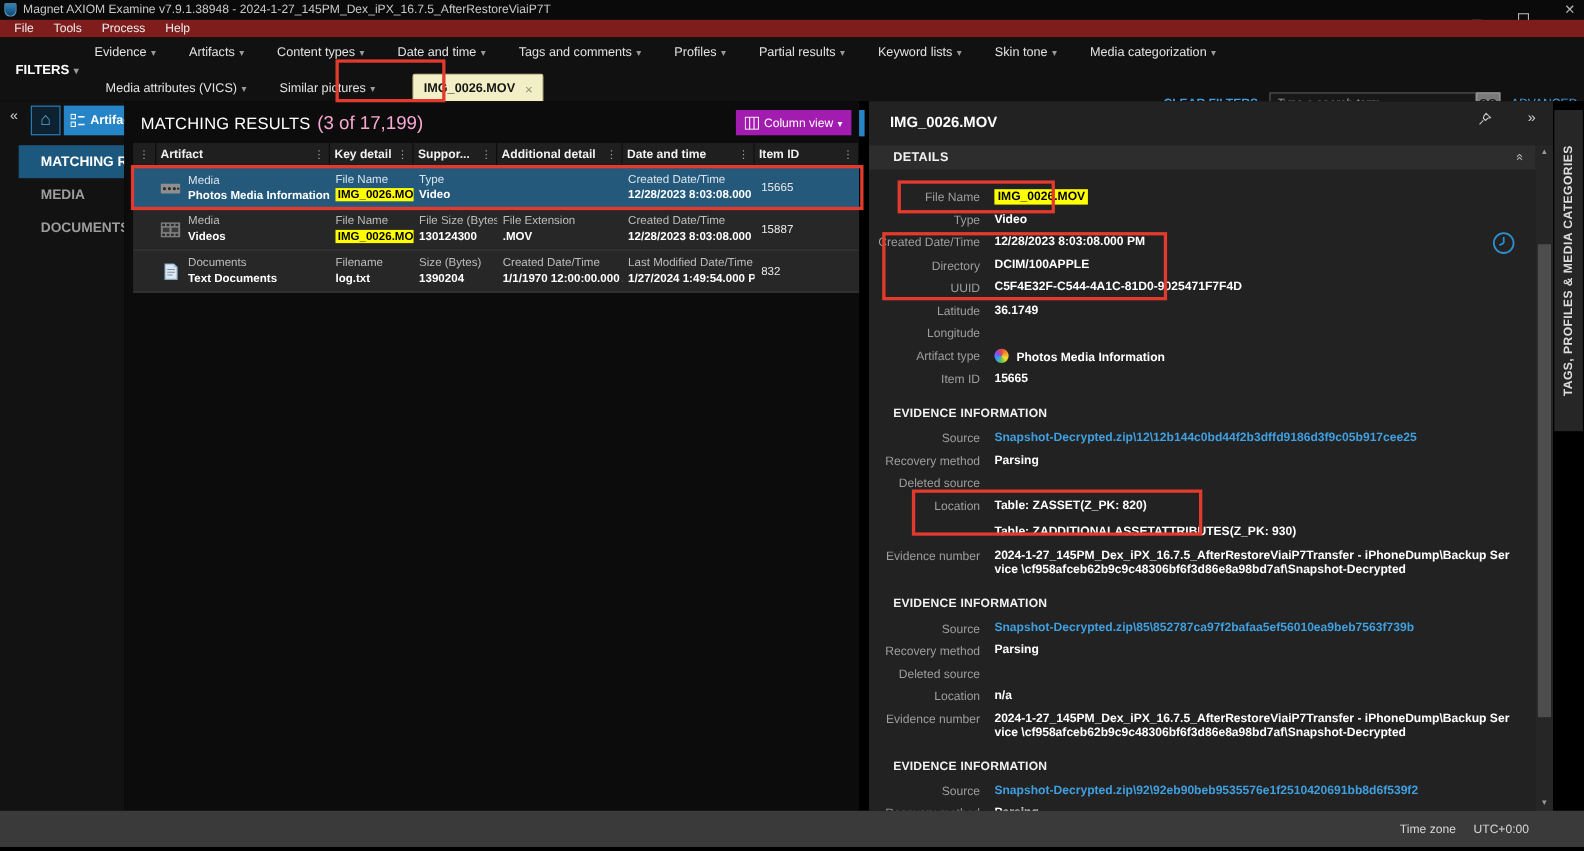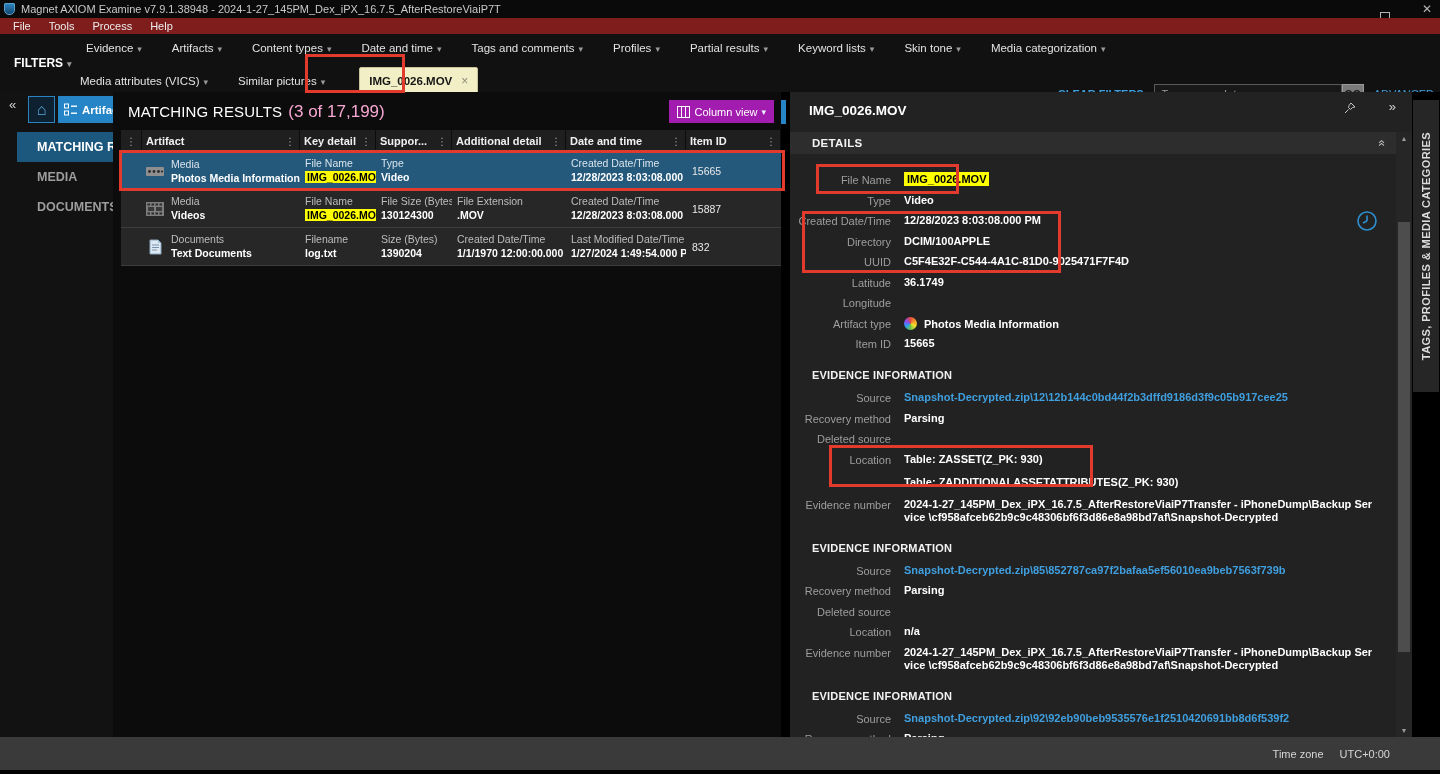--- a/index.html
+++ b/index.html
@@ -21,21 +21,21 @@
   
   .menubar { position:absolute; left:0; top:18px; width:1440px; height:16px; background:#7f1d1d;
              display:flex; align-items:center; padding-left:4px; }
   .menuitem { font-size:11px; color:#ececec; padding:0 9px; cursor:default; }
 
   
   .filterbar { position:absolute; left:0; top:34px; width:1440px; height:58px; background:#111; }
   .filters-label { position:absolute; left:14px; top:22px; font-size:12px; font-weight:bold; color:#fff; }
   .caret { color:#9a9a9a; font-size:9px; margin-left:4px; }
   .frow1 { position:absolute; left:86px; top:8px; display:flex; }
-  .frow2 { position:absolute; left:80px; top:33px; display:flex; align-items:center; }
+  .frow2 { position:absolute; left:96px; top:33px; display:flex; align-items:center; }
   .fitem { font-size:11.5px; color:#e2e2e2; margin-right:30px; white-space:nowrap; cursor:default; }
   .chip { background:#f2eec6; border:1px solid #c9c39a; border-radius:2px; color:#151515; font-weight:bold;
           font-size:11.5px; padding:6px 9px; display:flex; align-items:center; margin-left:4px; }
   .chip .x { color:#8d8d7a; font-weight:normal; margin-left:9px; font-size:12px; }
   .searchcluster { position:absolute; right:6px; top:50px; display:flex; align-items:center; }
   .clearfilters { color:#3f9fdf; font-size:11px; font-weight:bold; margin-right:10px; cursor:default; }
   .searchbox { width:188px; height:20px; background:#181818; border:1px solid #5a5a5a; color:#cfcfcf;
                font-size:11px; font-style:italic; padding:0 6px; font-family:"Liberation Sans",sans-serif; }
   .searchbox::placeholder { color:#9a9a9a; }
   .gobtn { width:22px; height:20px; background:#7a7a7a; border:1px solid #9a9a9a; color:#151515;
@@ -437,21 +437,21 @@
       <div class="frow">
           <div class="flabel">Recovery method</div>
           <div class="fvalue">Parsing</div>
         </div>
       <div class="frow">
           <div class="flabel">Deleted source</div>
           <div class="fvalue"></div>
         </div>
       <div class="frow" style="margin-bottom:9px">
           <div class="flabel">Location</div>
-          <div class="fvalue">Table: ZASSET(Z_PK: 930)</div>
+          <div class="fvalue">Table: ZASSET(Z_PK: 820)</div>
         </div>
       <div class="frow" style="margin-bottom:9px">
           <div class="flabel"></div>
           <div class="fvalue">Table: ZADDITIONALASSETATTRIBUTES(Z_PK: 930)</div>
         </div>
       <div class="frow">
           <div class="flabel">Evidence number</div>
           <div class="fvalue">2024-1-27_145PM_Dex_iPX_16.7.5_AfterRestoreViaiP7Transfer - iPhoneDump\Backup Service \cf958afceb62b9c9c48306bf6f3d86e8a98bd7af\Snapshot-Decrypted</div>
         </div>
 

